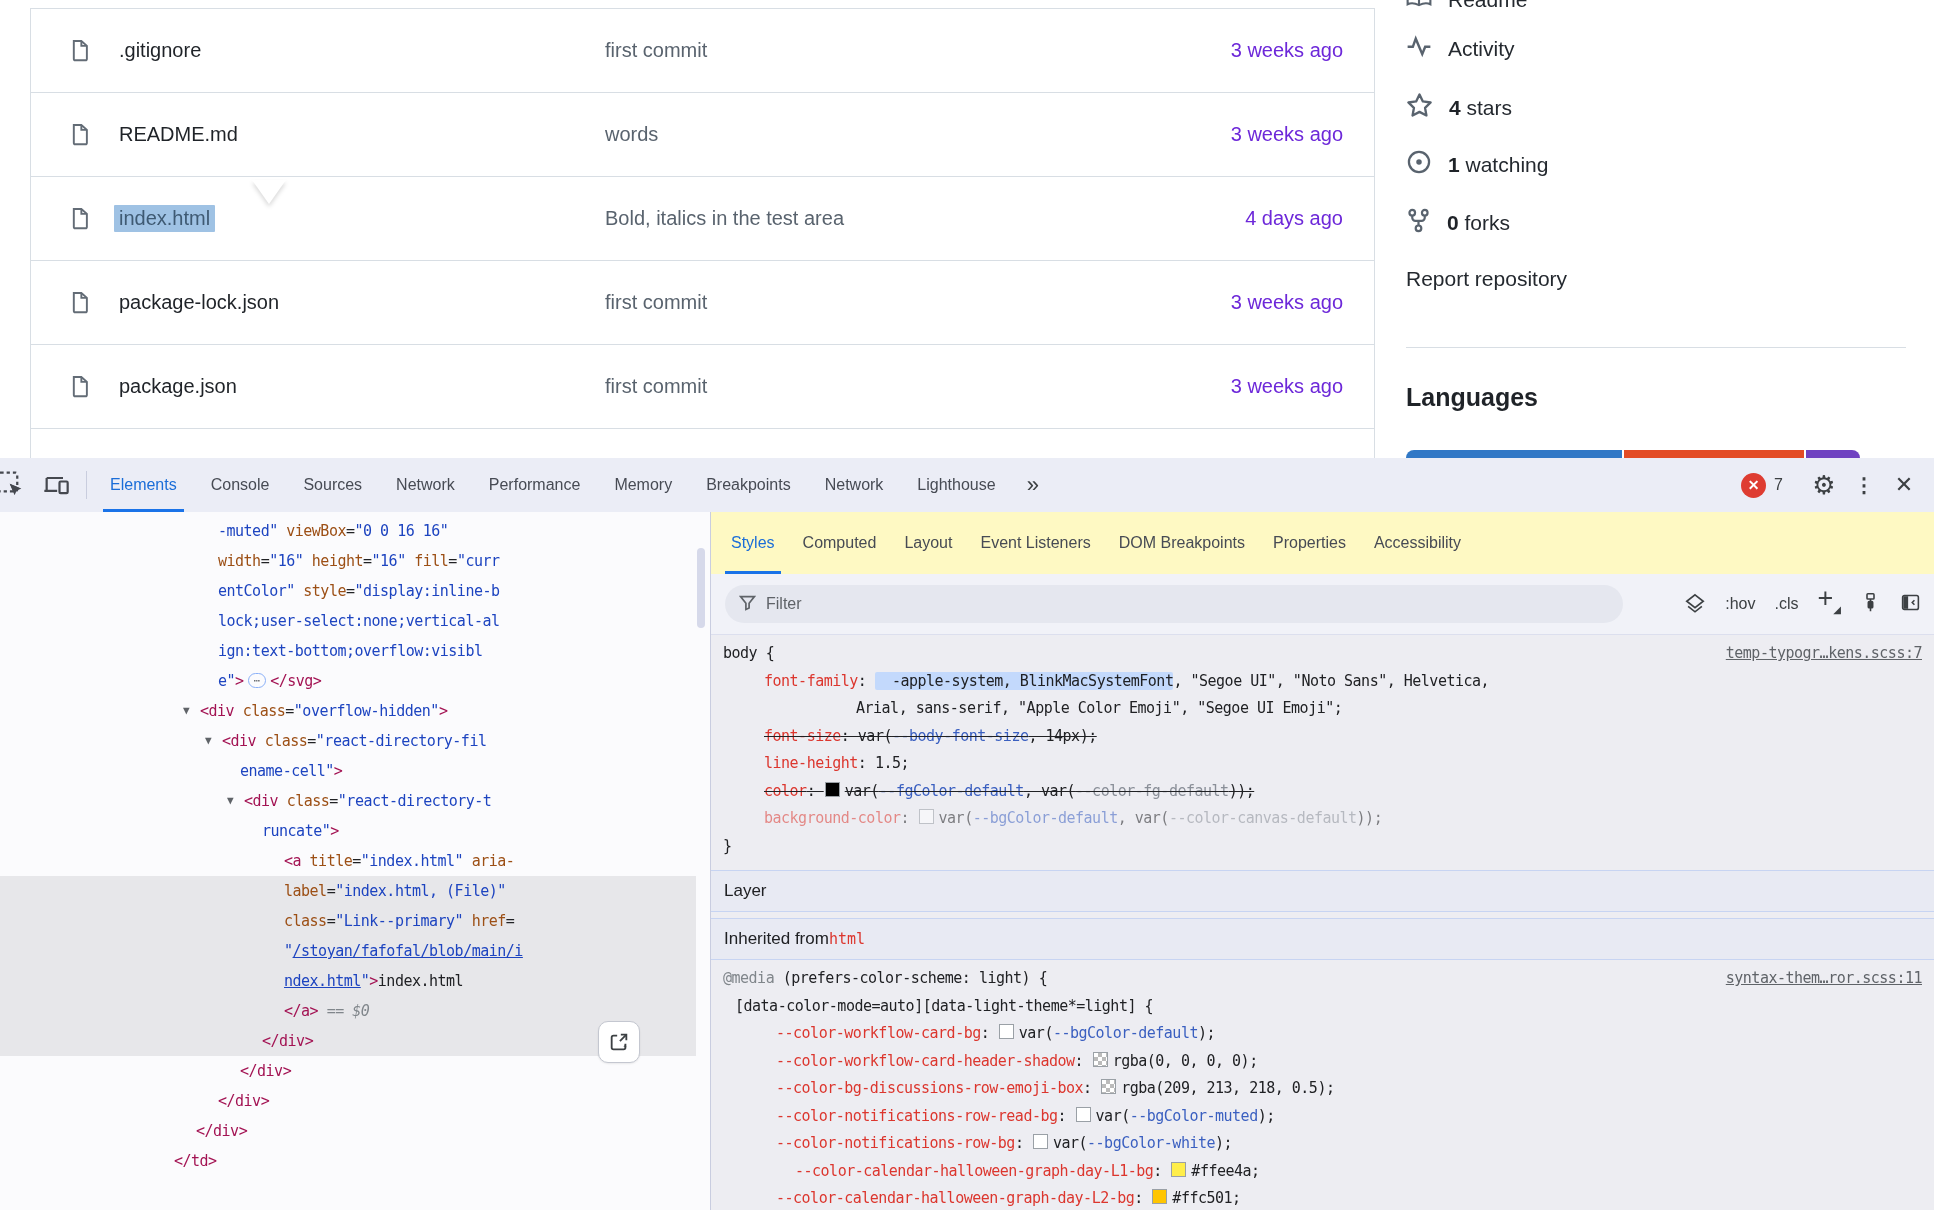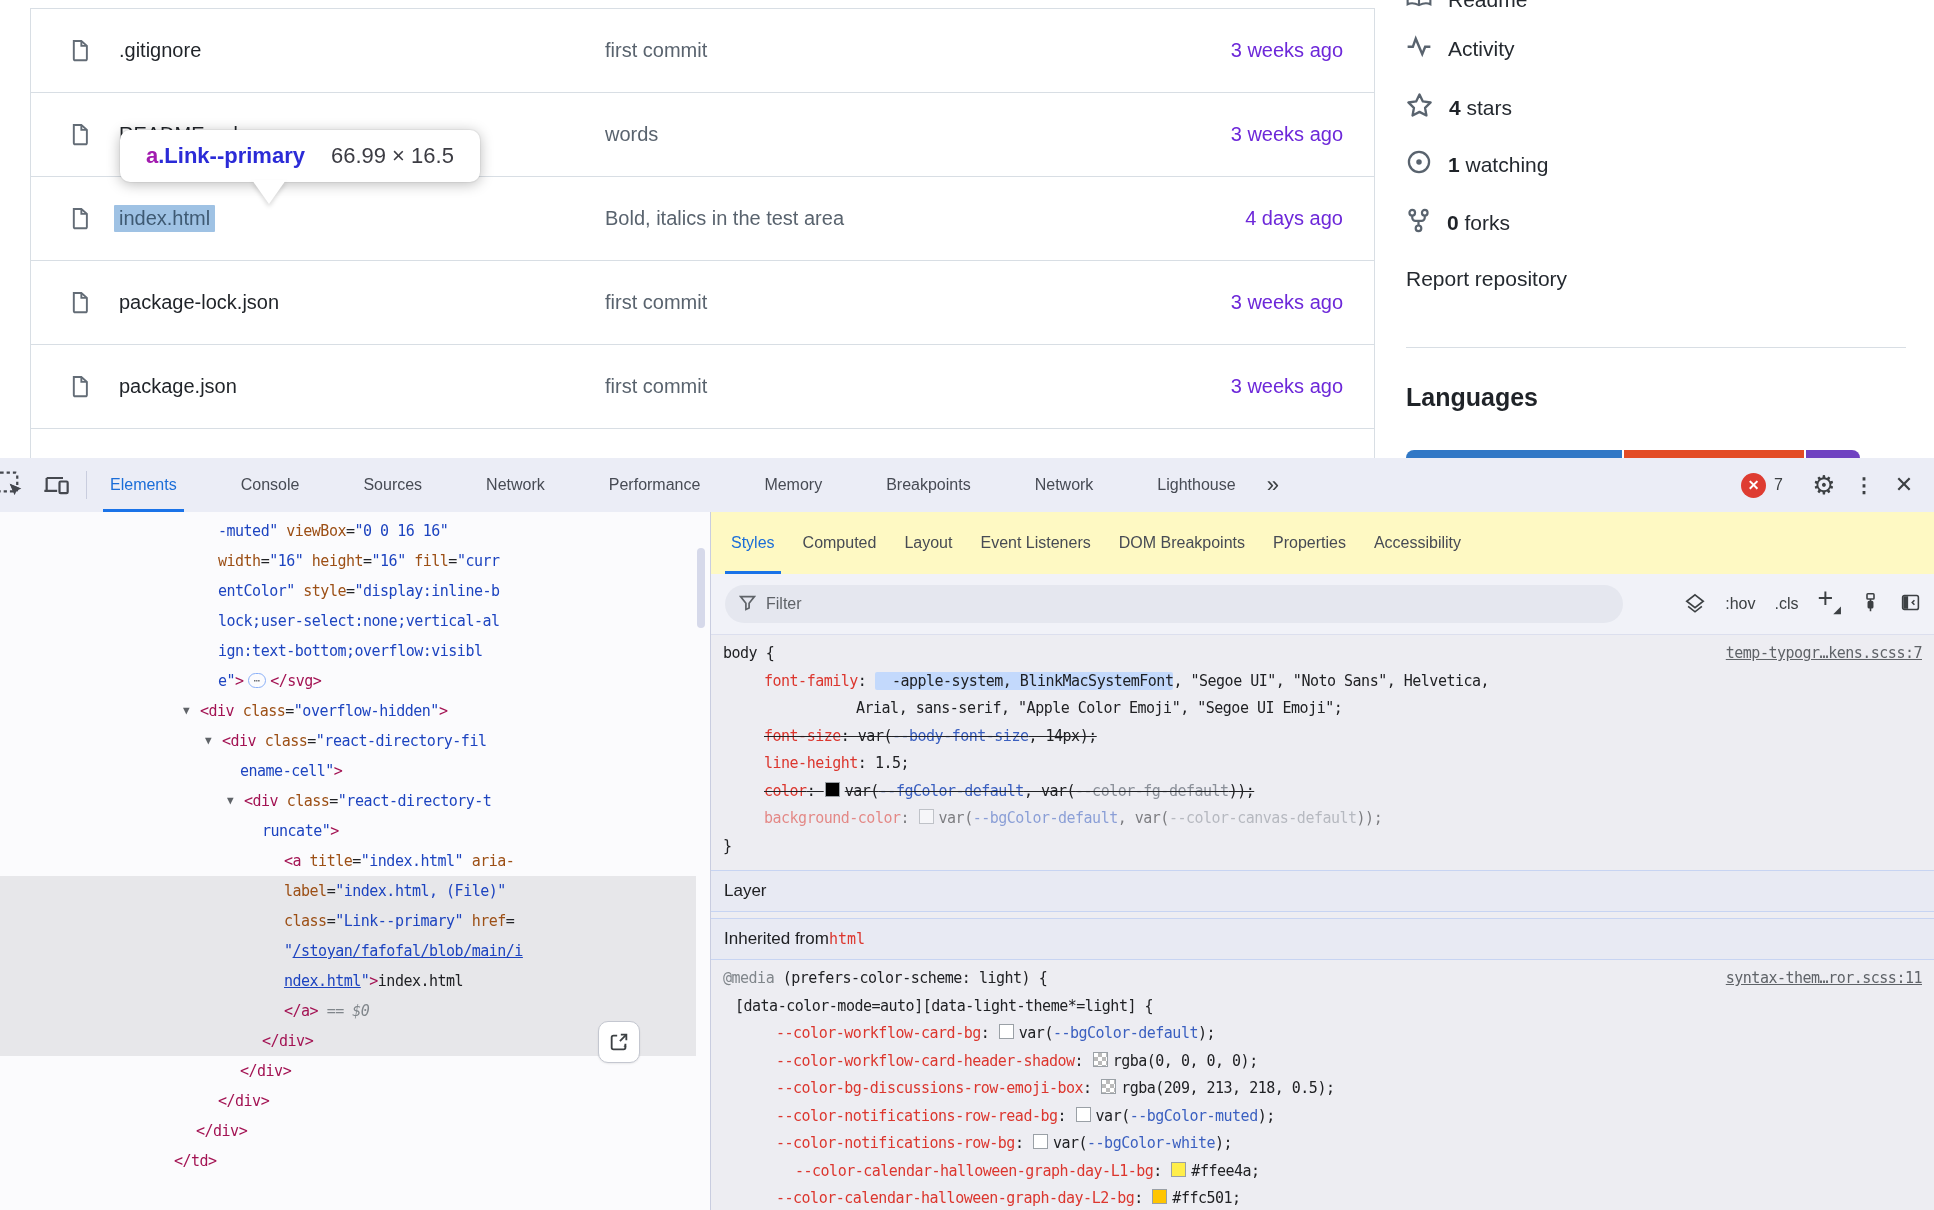--- a/index.html
+++ b/index.html
@@ -147,24 +147,20 @@
         <div class="ficon"><svg width="22" height="26" viewBox="0 0 16 16" fill="none" stroke="#636c76" stroke-width="1.4">
             <path d="M3.5 1.5h5.5L13 5v9.5a.9.9 0 0 1-1 1H4.5a.9.9 0 0 1-1-1z"></path>
             <path d="M9 1.5V5h4"></path>
           </svg></div>
         <div class="gh-name">tsconfig.json</div>
         <div class="gh-msg">first commit</div>
         <div class="gh-date">3 weeks ago</div>
       </div>
     </div>
 
-  <div class="tooltip">
-    <span class="sel"><span class="tag">a</span><span class="cls">.Link--primary</span></span>
-    <span class="dims">66.99 × 16.5</span>
-  </div>
   <div class="tooltip-arrow"></div>
 
   <div class="sidebar">
     <div class="sb-item" style="top:-16px;">
       <span>
         <svg width="26" height="26" viewBox="0 0 16 16" fill="none" stroke="#59636e" stroke-width="1.3">
             <path d="M1 2.5c2-1 4-1 7 .5 3-1.5 5-1.5 7-.5v10c-2-1-4-1-7 .5-3-1.5-5-1.5-7-.5z"></path>
             <path d="M8 3v10"></path>
           </svg>
       </span>
@@ -339,21 +335,21 @@
             <path d="M11 11l4 9 1.4-3.9L20.3 15z" fill="#45484f" stroke="none"></path>
           </svg>
       </span>
       <span class="dt-ico" style="width:48px;">
         <svg width="28" height="28" viewBox="0 0 24 24" fill="none" stroke="#45484f" stroke-width="1.9">
             <path d="M4 6h14M4 6v11M4 17H2M4 17h9"></path>
             <rect x="15" y="9" width="7" height="10" rx="1"></rect>
           </svg>
       </span>
       <span class="dt-vdiv"></span>
-      <span style="display:flex;align-items:stretch;gap:30px;">
+      <span style="display:flex;align-items:stretch;">
           <span class="dt-tab sel">Elements</span>
           <span class="dt-tab">Console</span>
           <span class="dt-tab">Sources</span>
           <span class="dt-tab">Network</span>
           <span class="dt-tab">Performance</span>
           <span class="dt-tab">Memory</span>
           <span class="dt-tab">Breakpoints</span>
           <span class="dt-tab">Network</span>
           <span class="dt-tab">Lighthouse</span>
         </span>

